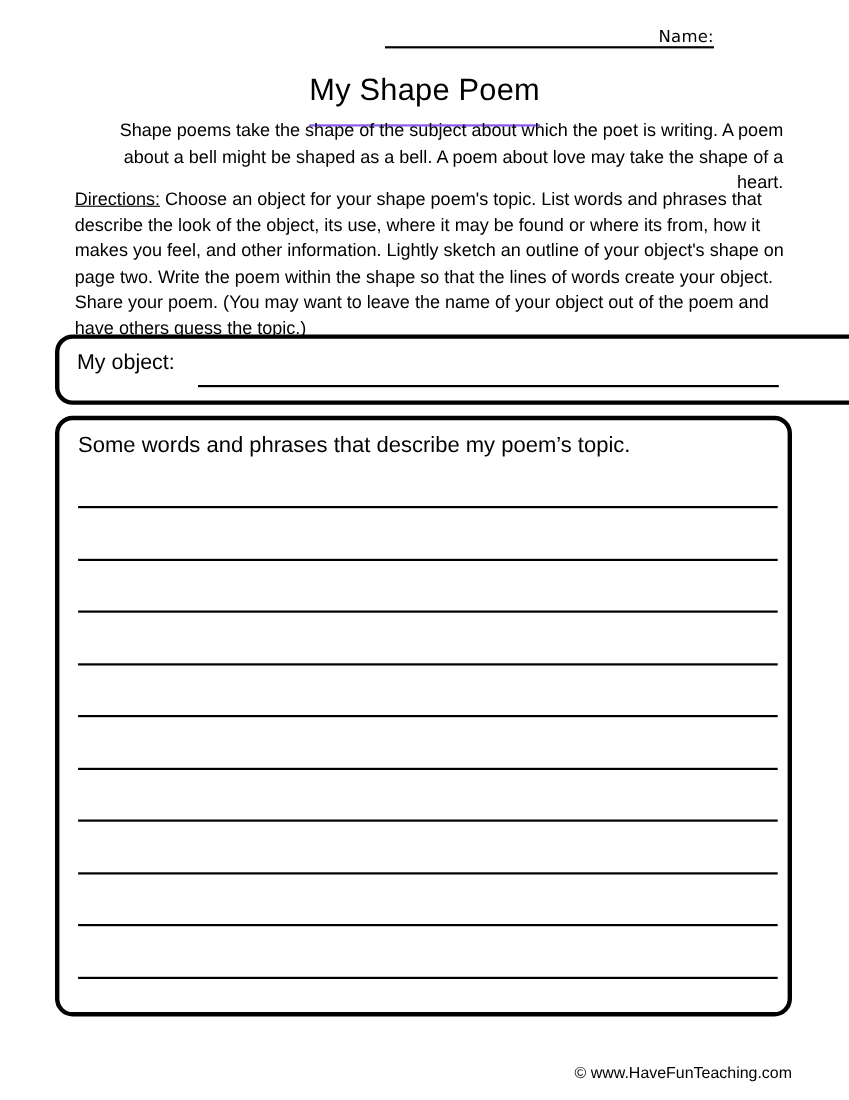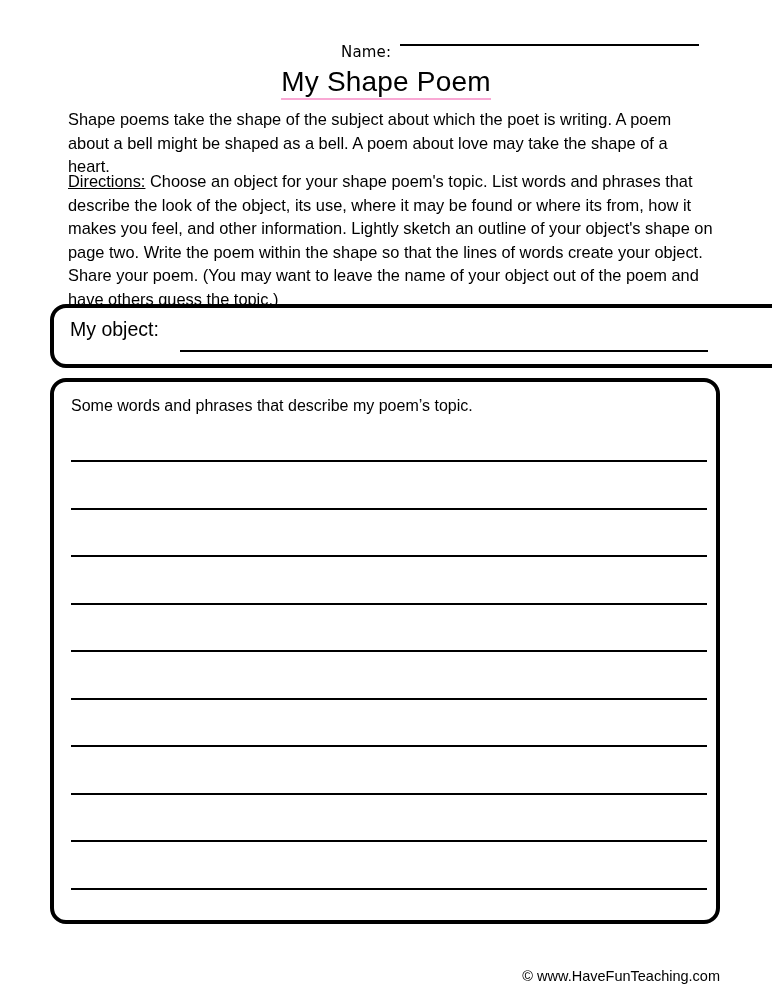--- a/index.html
+++ b/index.html
@@ -19,22 +19,24 @@
   .page {
     position: absolute;
     inset: 0;
     background: #ffffff;
   }
 
   
   .name-row {
     position: absolute;
     left: 341px;
-    top: 44px;
+    top: 25px;
     display: flex;
+    align-items: flex-end;
+    flex-direction: column;
   }
   .name-label {
     font-family: "DejaVu Sans", sans-serif;
     font-size: 15px;
     line-height: 17px;
     letter-spacing: 0.2px;
     white-space: nowrap;
   }
   .name-rule {
     width: 299px;
@@ -50,33 +52,33 @@
     left: 0;
     right: 0;
     top: 66px;
     text-align: center;
     font-size: 28px;
     line-height: 32px;
     font-weight: 400;
     letter-spacing: 0.2px;
   }
   .title span {
-    border-bottom: 2px solid #f9a8d4;
-    padding-bottom: 1px;
+    border-bottom: 2px solid #8b5cf6;
+    padding-bottom: 16px;
   }
 
   
   .intro {
     position: absolute;
     left: 68px;
     top: 108px;
     width: 644px;
     font-size: 16.4px;
     line-height: 23.5px;
-    text-align: left;
+    text-align: right;
   }
   .directions {
     position: absolute;
     left: 68px;
     top: 170px;
     width: 648px;
     font-size: 16.4px;
     line-height: 23.5px;
     text-align: left;
   }
@@ -120,21 +122,21 @@
     top: 42px;
     width: 528px;
     height: 0;
     border-bottom: 2.5px solid #000;
   }
 
   .words-heading {
     position: absolute;
     left: 17px;
     top: 11px;
-    font-size: 16px;
+    font-size: 20px;
     line-height: 25px;
     white-space: nowrap;
   }
 
   .lines {
     position: absolute;
     left: 17px;
     top: 78px;
     width: 636px;
   }

